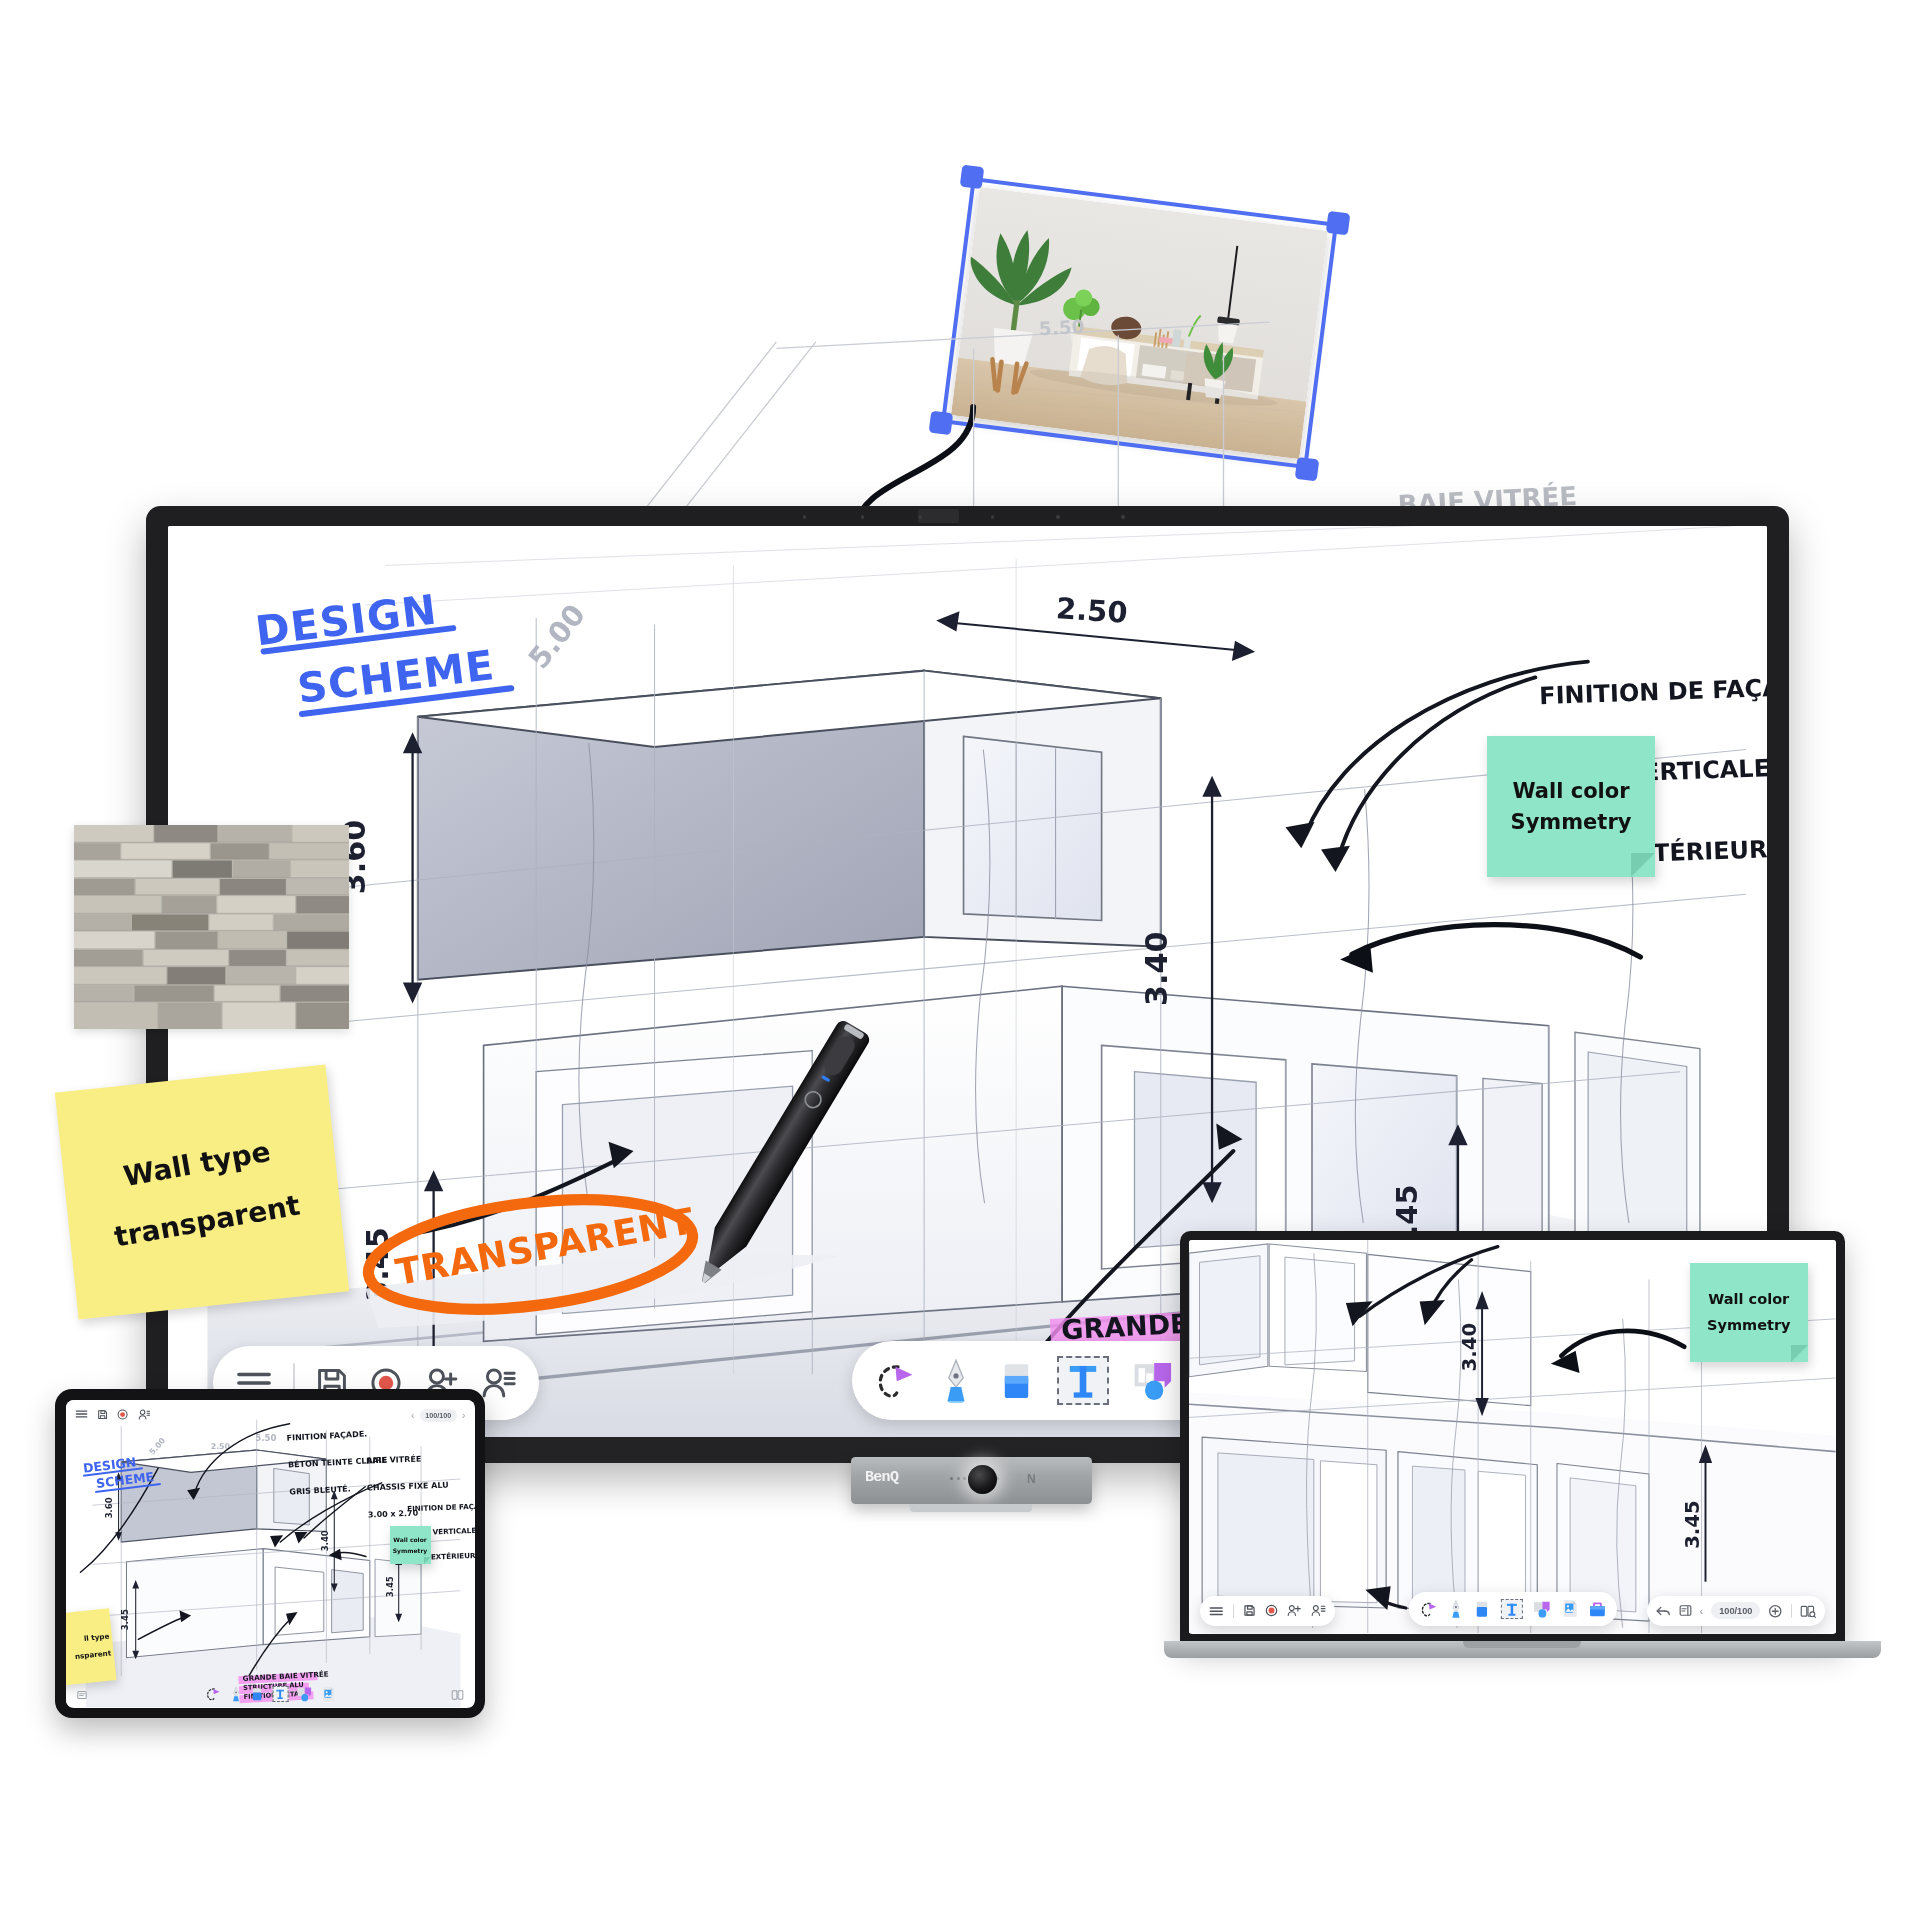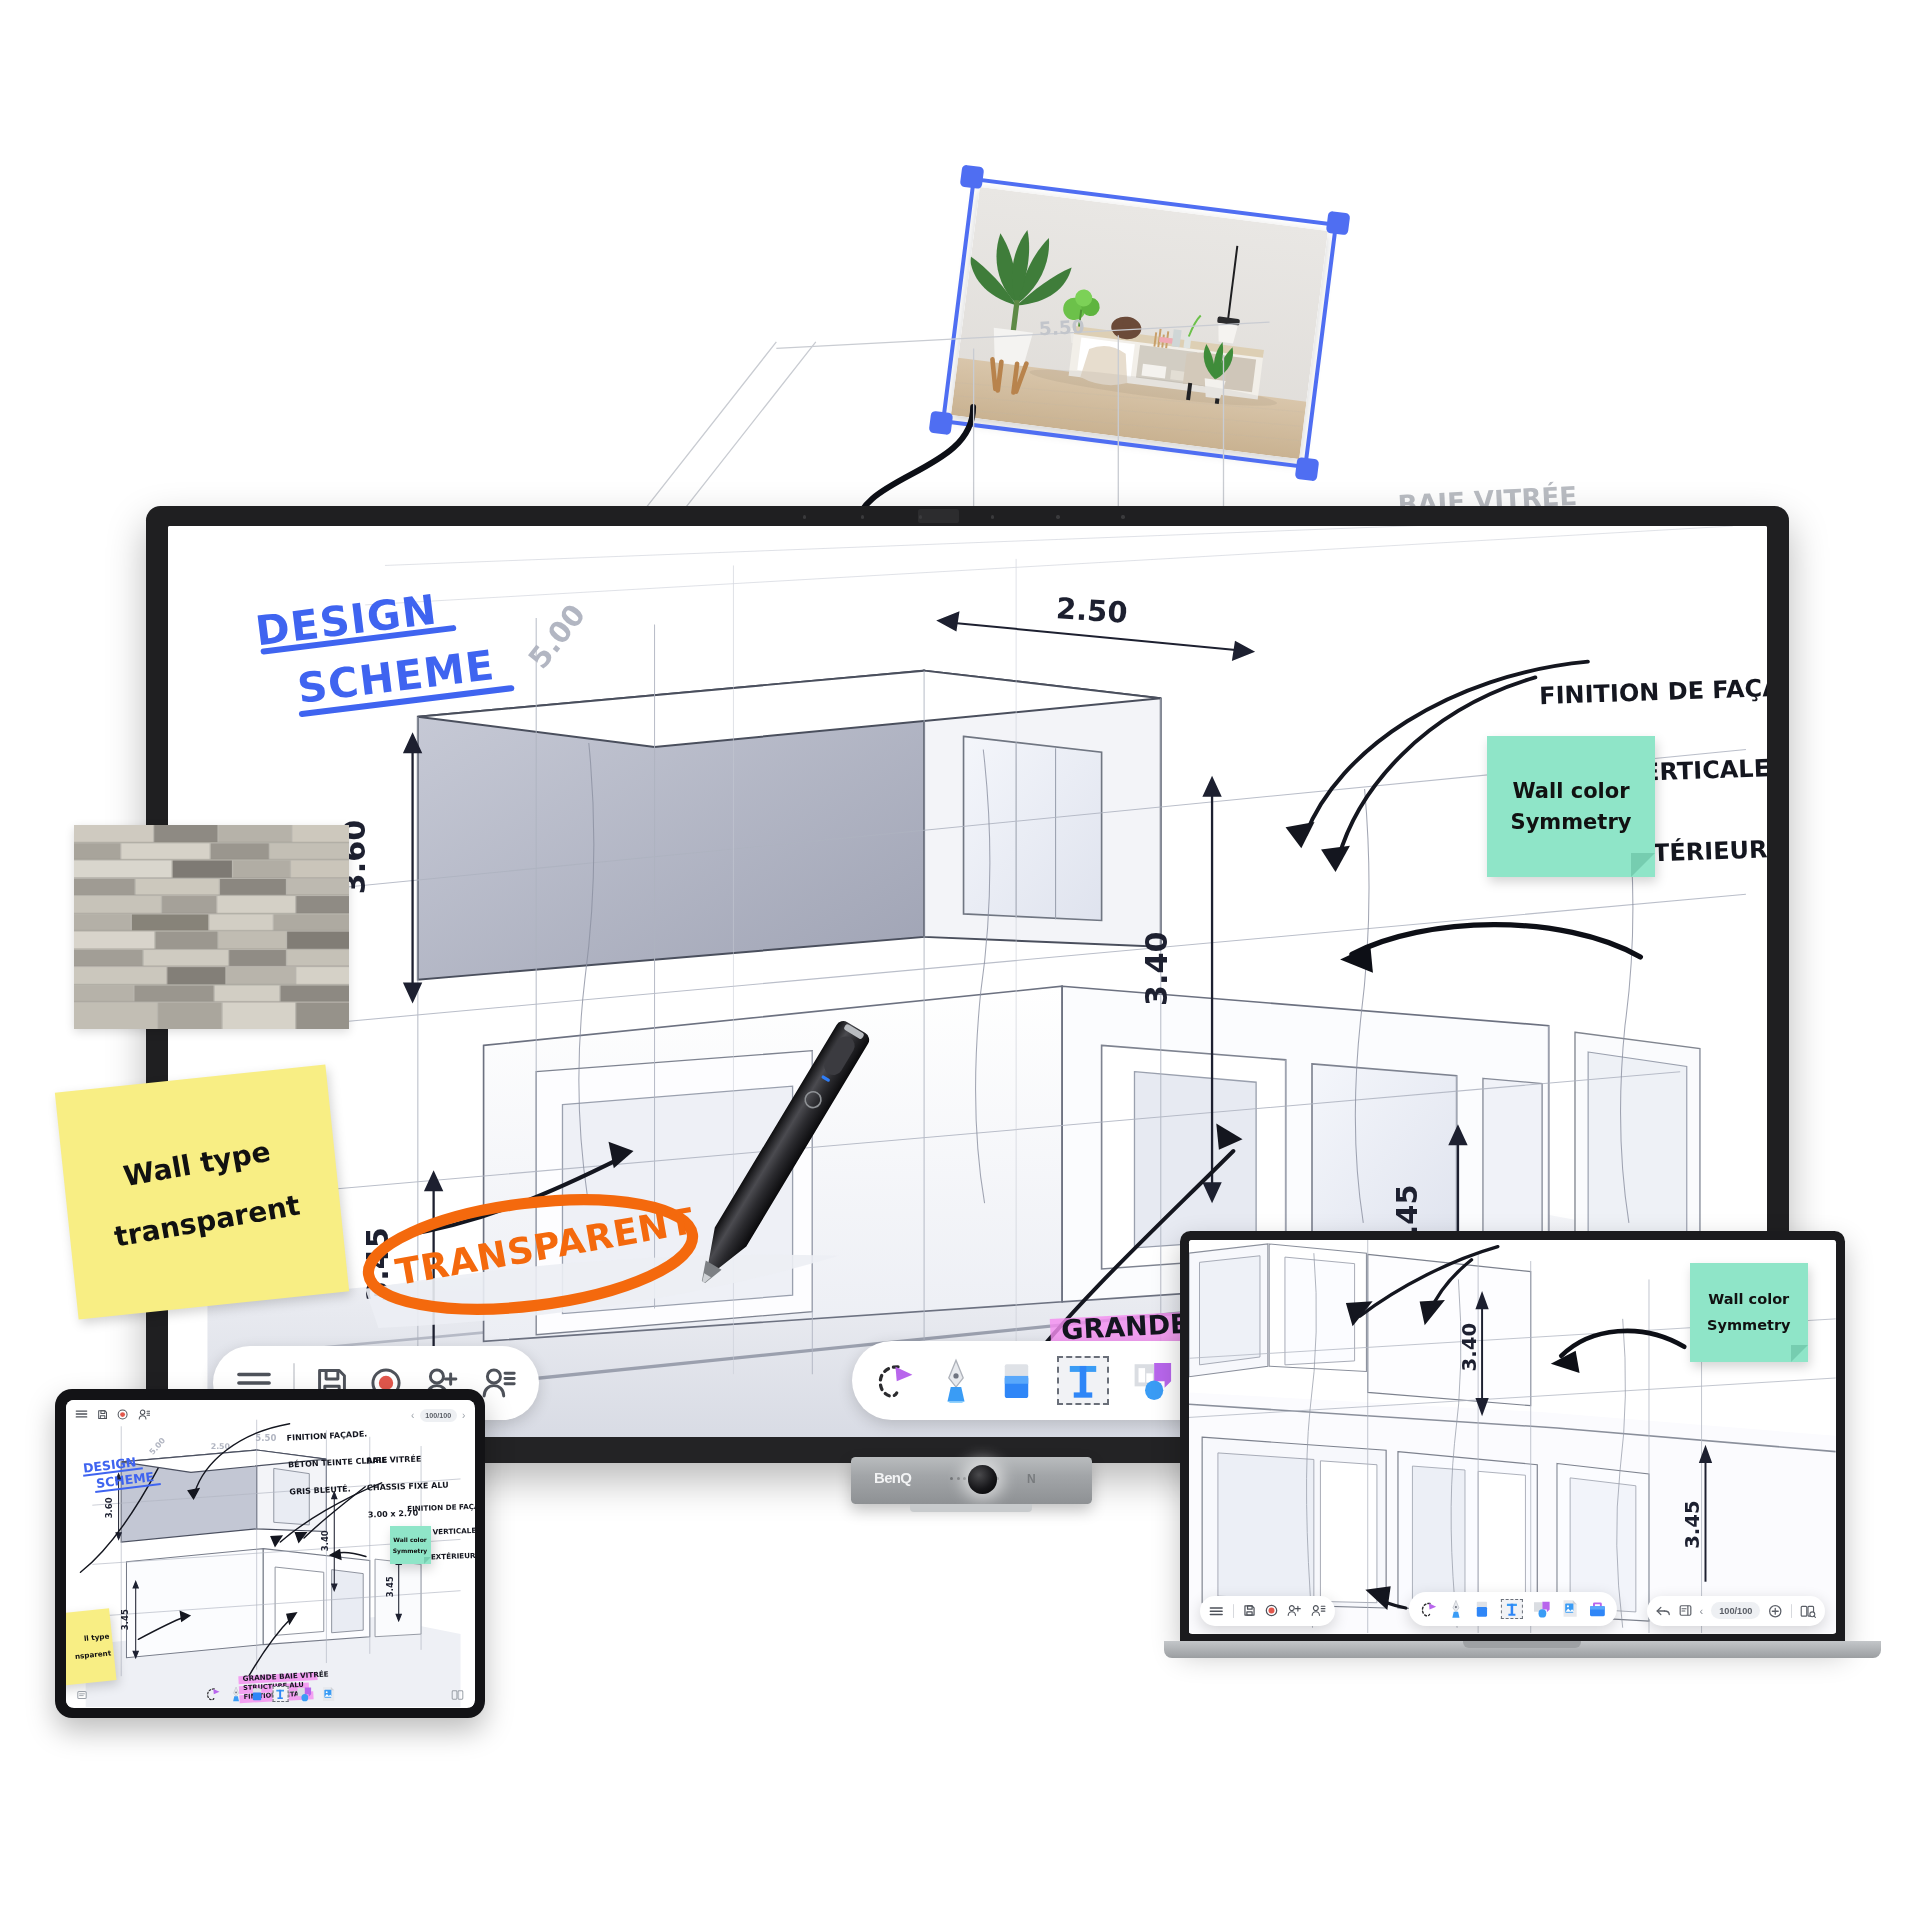--- a/index.html
+++ b/index.html
@@ -24,22 +24,22 @@
   #ifp .ircam{position:absolute;left:47%;top:2.6px;width:41px;height:14.5px;border-radius:2.6px;
     background:#2c2c2e;}
   #ifp .chin{position:absolute;left:0;right:0;bottom:0;height:26px;background:#232325;
     border-radius:0 0 14.5px 14.5px;}
 
   
   #cambar{position:absolute;left:851px;top:1457px;width:241px;height:47px;
     border-radius:4.6px;
     background:linear-gradient(180deg,#b9bcbe 0%,#a2a5a8 40%,#8e9194 100%);
     box-shadow:0 6.6px 14.5px rgba(0,0,0,.22);}
-  #cambar .logo{position:absolute;left:23px;top:12px;font-size:15px;font-weight:700;
-     color:#f2f3f4;letter-spacing:-0.7px;font-family:Liberation Sans, sans-serif;}
+  #cambar .logo{position:absolute;left:14px;top:12px;font-size:15px;font-weight:700;
+     color:#f2f3f4;letter-spacing:-0.7px;font-family:Liberation Mono, monospace;}
   #cambar .mics{position:absolute;left:99px;top:20px;width:49px;height:4.6px;}
   #cambar .mics i{position:absolute;top:0;width:3.3px;height:3.3px;border-radius:50%;background:#6e7174;}
   #cambar .lens{position:absolute;left:117px;top:8px;width:29px;height:29px;border-radius:50%;
      background:radial-gradient(circle at 38% 34%,#4a4a4d 0%,#17171a 55%,#000 100%);
      box-shadow:0 0 14.5px 6.6px rgba(255,255,255,.55);}
   #cambar .nfc{position:absolute;left:176px;top:14.5px;font-size:12px;color:#787b7e;font-weight:700;}
   #cambar .foot{position:absolute;left:59px;top:47px;width:122px;height:8px;
      background:#c7cacc;border-radius:0 0 4px 4px;}
 
   

